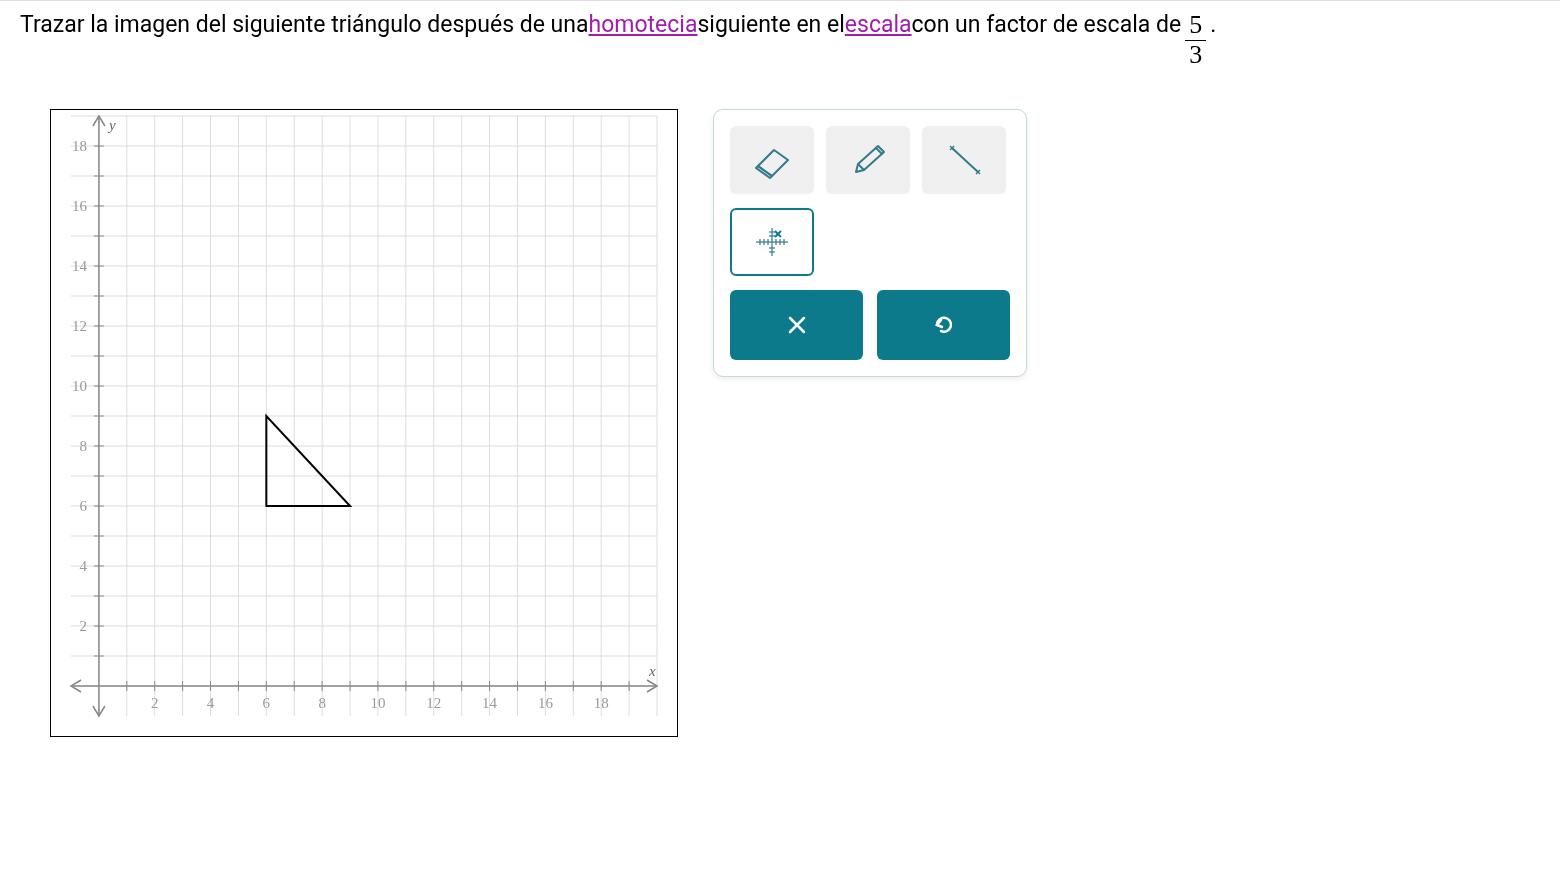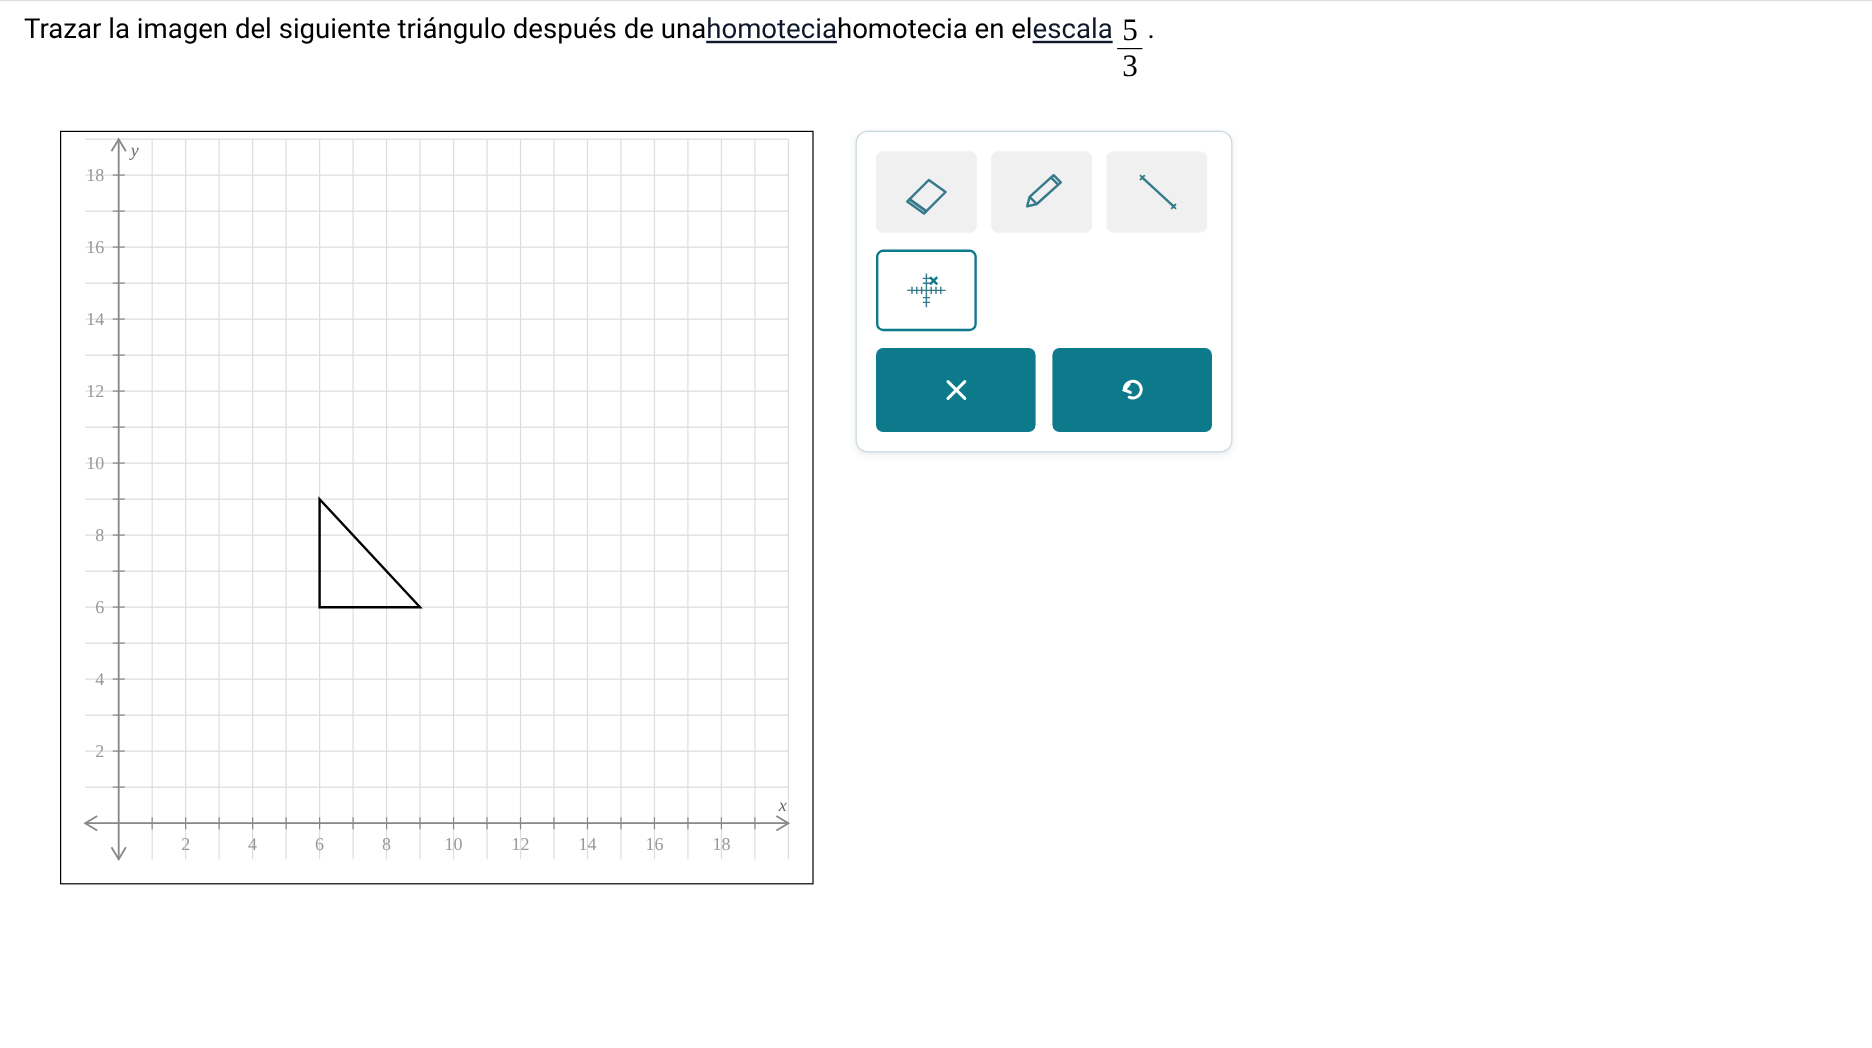--- a/index.html
+++ b/index.html
@@ -17,21 +17,21 @@
     }
     .question {
       font-size: 23px;
       color: #000;
       margin-bottom: 40px;
       display: flex;
       align-items: flex-start;
       flex-wrap: wrap;
     }
     .link {
-      color: #0f172a;
+      color: #a21caf;
       text-decoration: underline;
       cursor: pointer;
     }
     .fraction {
       display: inline-flex;
       flex-direction: column;
       align-items: center;
       vertical-align: middle;
       margin: 0 4px;
       font-family: 'Times New Roman', serif;
@@ -107,22 +107,23 @@
       cursor: pointer;
     }
     svg { display: block; }
   </style>
 </head>
 <body>
 
 <div class="question">
   <span>Trazar la imagen del siguiente triángulo después de una </span>
   <span class="link">homotecia</span>
-  <span> homotecia en el </span>
+  <span> siguiente en el </span>
   <span class="link">escala</span>
+  <span> con un factor de escala de </span>
   <span class="fraction">
     <span class="num">5</span>
     <span class="den">3</span>
   </span>
   <span>.</span>
 </div>
 
 <div class="content-row">
   <div class="graph-container">
     <svg id="graph-svg" width="626" height="626" viewBox="0 0 626 626">

